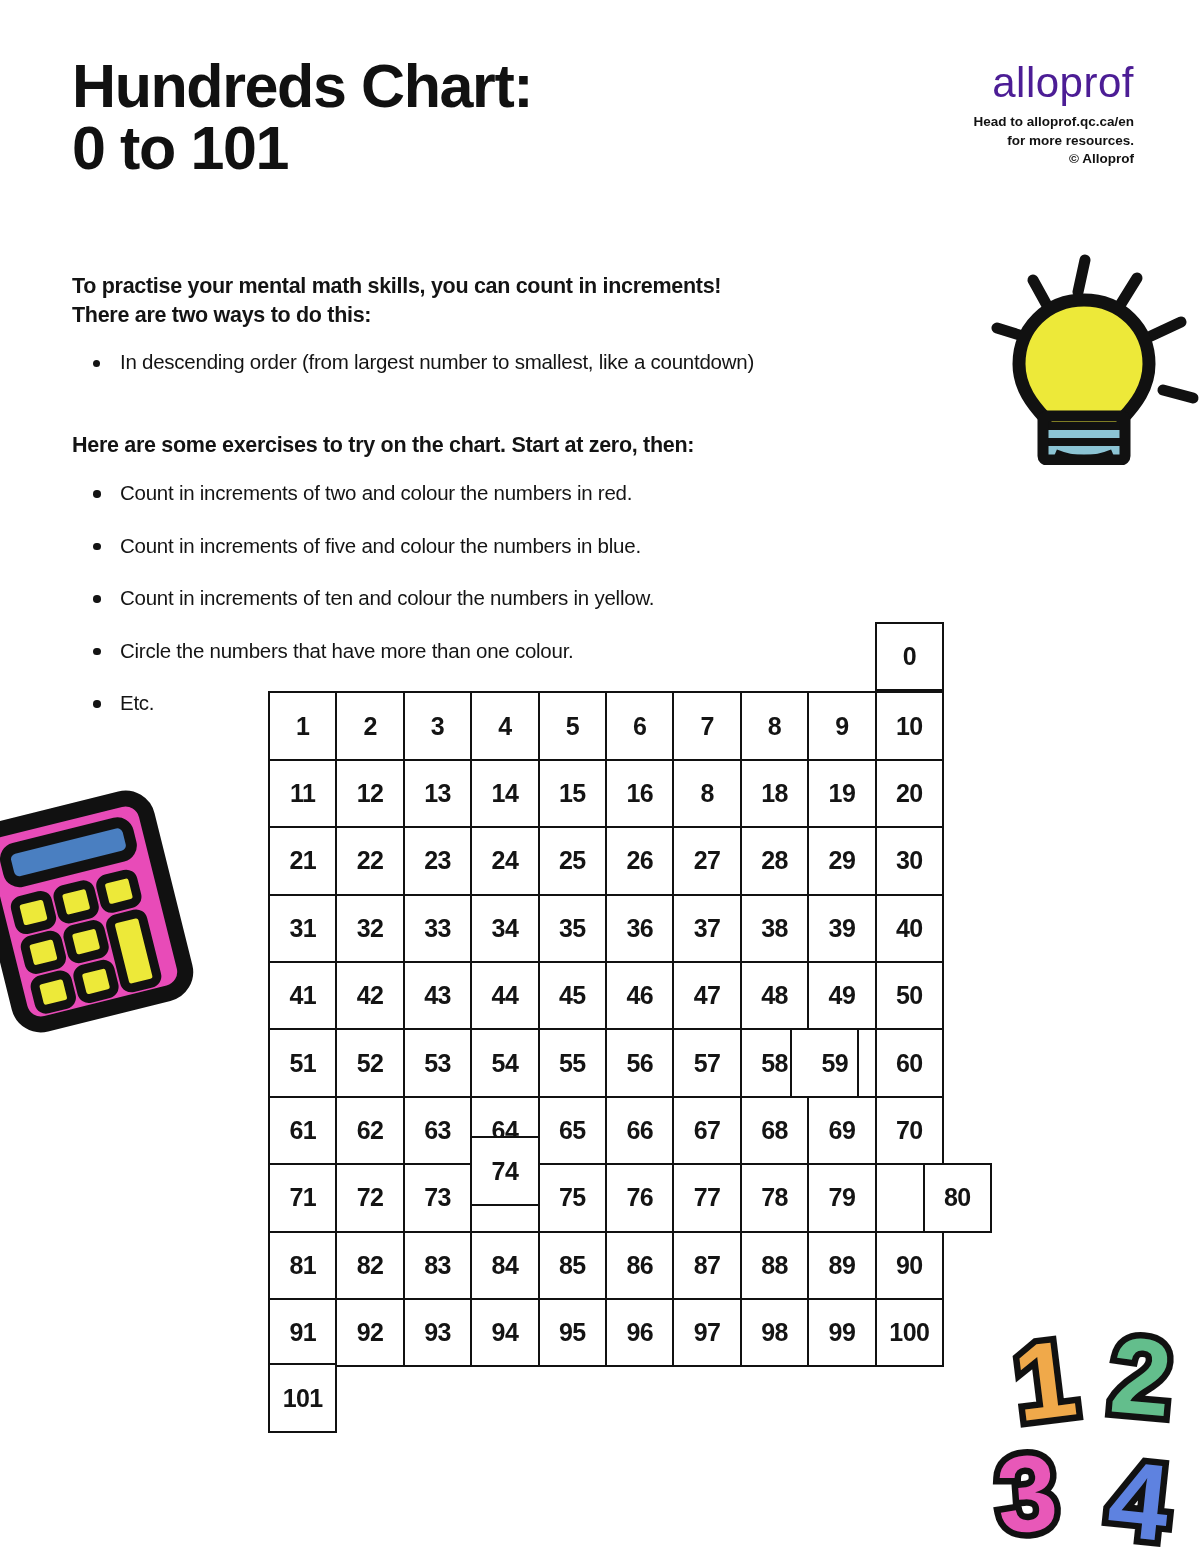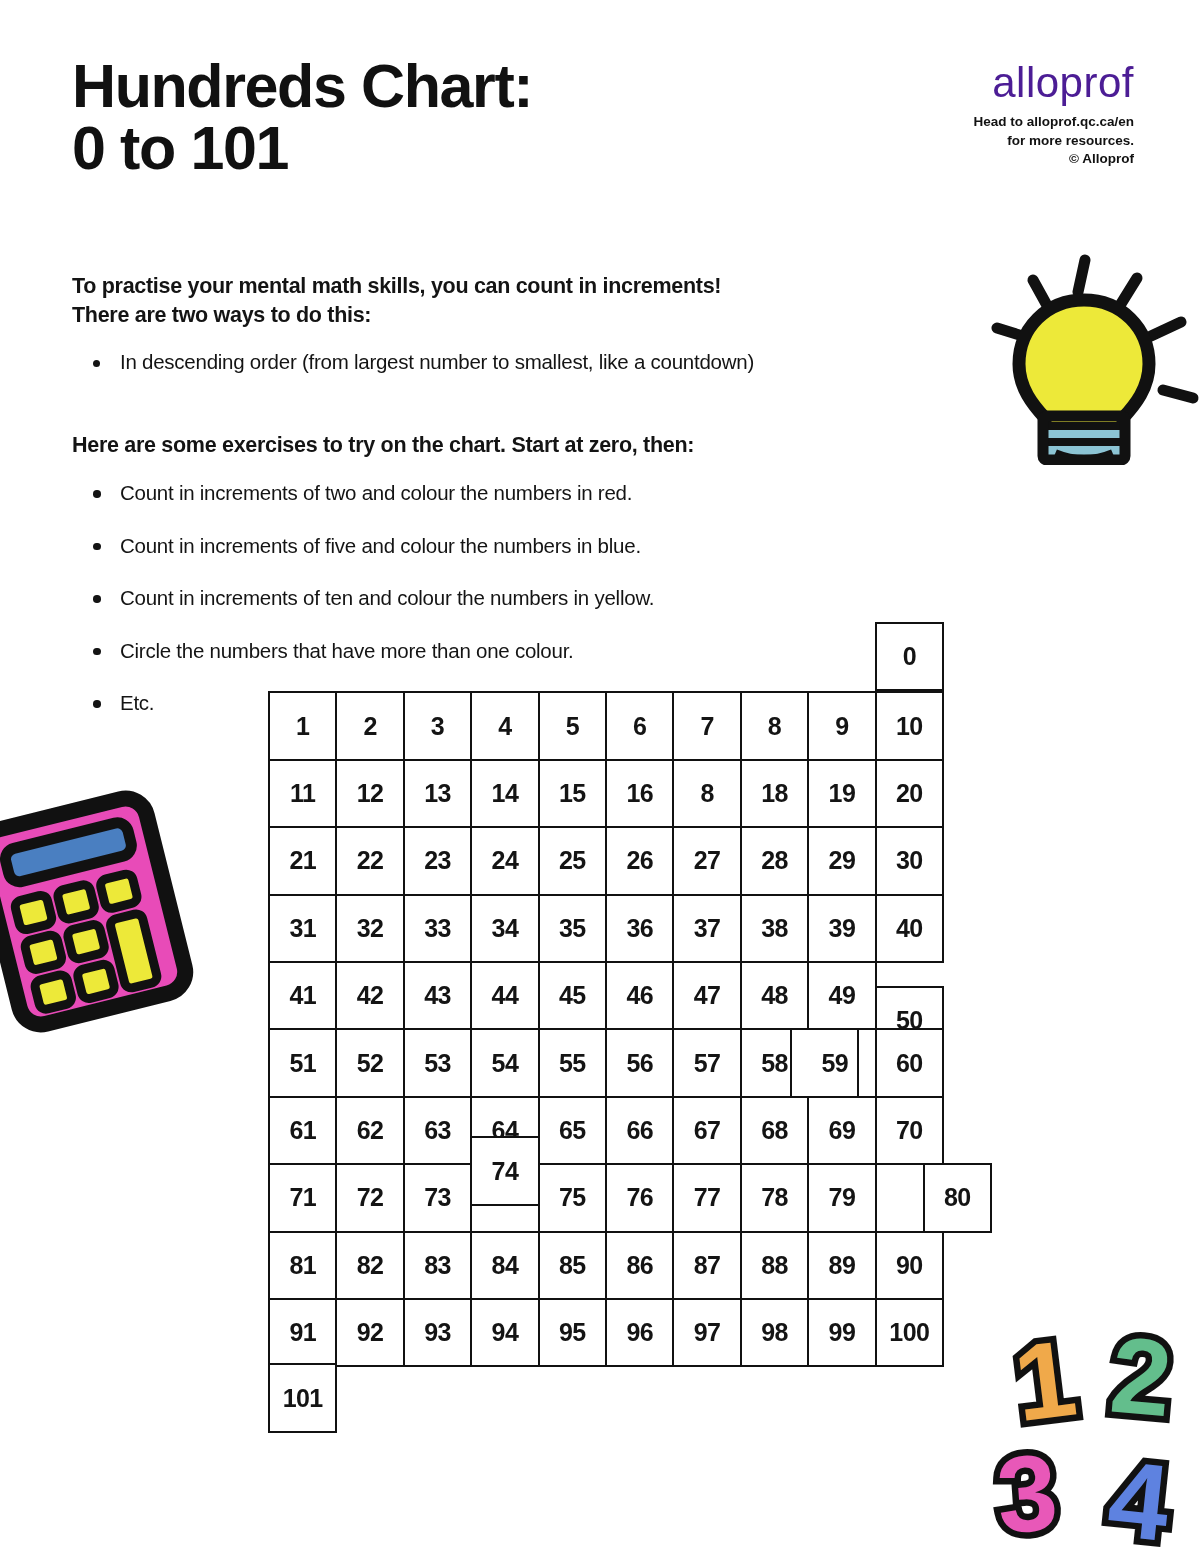--- a/index.html
+++ b/index.html
@@ -168,21 +168,21 @@
         <div class="cell" style="left: 606.6px; top: 202.2px;">40</div>
         <div class="cell" style="left: 0px; top: 269.6px;">41</div>
         <div class="cell" style="left: 67.4px; top: 269.6px;">42</div>
         <div class="cell" style="left: 134.8px; top: 269.6px;">43</div>
         <div class="cell" style="left: 202.2px; top: 269.6px;">44</div>
         <div class="cell" style="left: 269.6px; top: 269.6px;">45</div>
         <div class="cell" style="left: 337px; top: 269.6px;">46</div>
         <div class="cell" style="left: 404.4px; top: 269.6px;">47</div>
         <div class="cell" style="left: 471.8px; top: 269.6px;">48</div>
         <div class="cell" style="left: 539.2px; top: 269.6px;">49</div>
-        <div class="cell" style="left: 606.6px; top: 269.6px; margin-top: 25px;">50</div>
+        <div class="cell" style="left: 606.6px; top: 269.6px;">50</div>
         <div class="cell" style="left: 0px; top: 337px;">51</div>
         <div class="cell" style="left: 67.4px; top: 337px;">52</div>
         <div class="cell" style="left: 134.8px; top: 337px;">53</div>
         <div class="cell" style="left: 202.2px; top: 337px;">54</div>
         <div class="cell" style="left: 269.6px; top: 337px;">55</div>
         <div class="cell" style="left: 337px; top: 337px;">56</div>
         <div class="cell" style="left: 404.4px; top: 337px;">57</div>
         <div class="cell" style="left: 471.8px; top: 337px;">58</div>
         <div class="cell" style="left: 522px; top: 337px; padding-left: 20px;">59</div>
         <div class="cell" style="left: 606.6px; top: 337px;">60</div>

